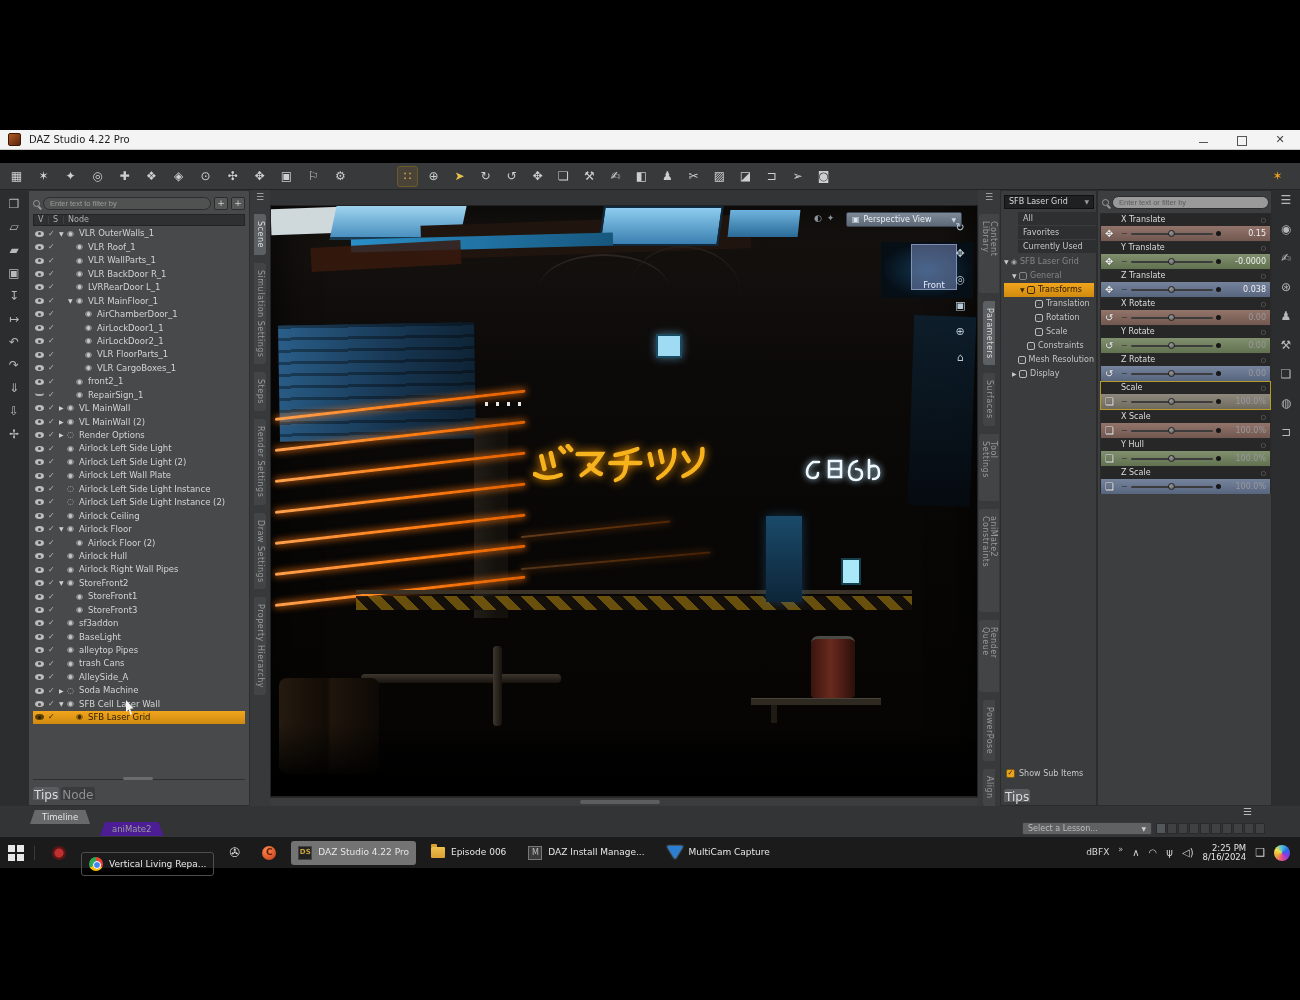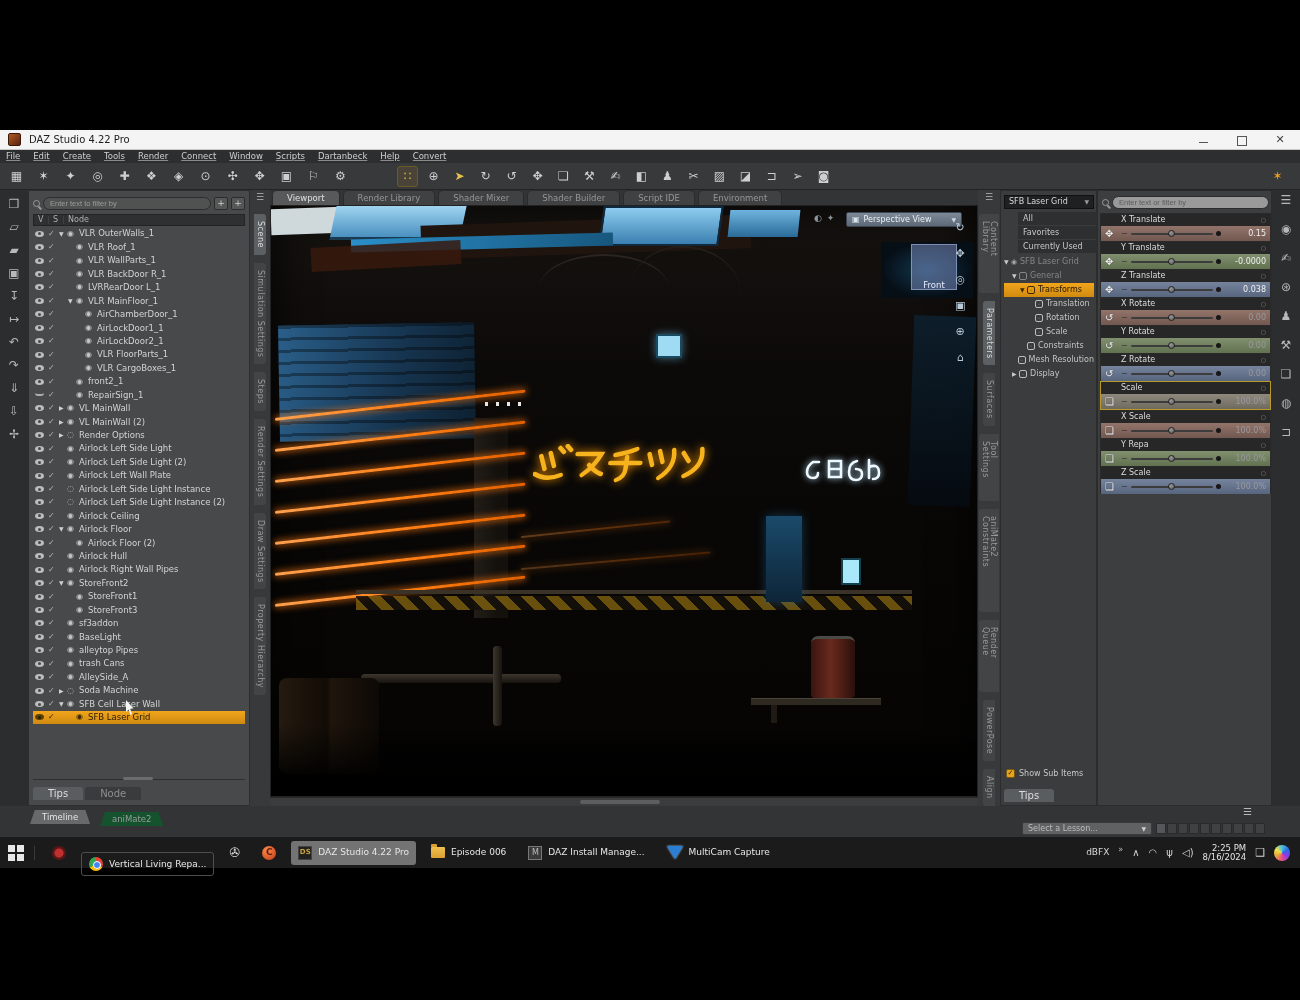--- a/index.html
+++ b/index.html
@@ -70,21 +70,21 @@
   .srow .nico{width:10px;color:#c6c6c6;font-size:8px;flex:none;}
   .srow .lbl{margin-left:2px;}
   .srow.sel{background:linear-gradient(#f2a android51c,#cf8a10);}
   .srow.sel{background:linear-gradient(#f2a51c,#cf8a10);color:#2a1c00;}
   .srow.sel .chk,.srow.sel .arr,.srow.sel .nico{color:#3a2800;}
   .srow.sel .eye{background:#5a4000;}
   .srow.sel .eye::after{background:#2a1c00;}
   #scene-divider{position:absolute;left:4px;bottom:22px;width:212px;height:4px;border-top:1px solid #2e2e2e;}
   #scene-divider::after{content:"";position:absolute;left:90px;top:-3px;width:30px;height:3px;background:#6a6c6d;border-radius:2px;}
   .pane-tabs{position:absolute;left:4px;bottom:5px;display:flex;gap:2px;}
-  .ptab{height:13px;padding:2px 15px;font-size:10px;border-radius:3px 3px 0 0;background:#3a3b3c;color:#8f8f8f;}
+  .ptab{height:13px;padding:2px 1px;font-size:12px;border-radius:3px 3px 0 0;background:#3a3b3c;color:#8f8f8f;}
   .ptab.on{background:#5a5d5f;color:#dcdcdc;}
 
   
   .tabstrip{position:absolute;top:0;height:616px;background:#38393a;display:flex;flex-direction:column;align-items:center;}
   #lstrip{left:250px;width:20px;}
   #rstrip{left:978px;width:22px;}
   .pane-menu{color:#b8b8b8;font-size:9px;margin:3px 0 4px 0;}
   .vtab{writing-mode:vertical-rl;font-size:8px;color:#9a9a9a;background:#434445;
         padding:7px 2px;border-radius:0 3px 3px 0;margin-top:8px;letter-spacing:.5px;}
   #rstrip .vtab{border-radius:3px 0 0 3px;}
@@ -175,21 +175,21 @@
   
   #riconbar{position:absolute;left:1272px;top:0;width:28px;height:616px;background:#2c2d2e;
             display:flex;flex-direction:column;align-items:center;padding-top:4px;gap:17px;}
   .ribtn{color:#b8b8b8;font-size:12px;}
 
   
   #bottombar{position:absolute;left:0;top:806px;width:1300px;height:31px;background:#333435;}
   .ttab{position:absolute;height:14px;padding:3px 12px;font-size:8.5px;
         clip-path:polygon(8% 0,92% 0,100% 100%,0 100%);}
   #tab-timeline{left:30px;top:4px;background:#67696b;color:#e4e4e4;}
-  #tab-animate{left:100px;top:6px;background:#14532d;color:#9a9a9a;}
+  #tab-animate{left:100px;top:16px;background:#4c1d95;color:#9a9a9a;}
   #lesson-dd{position:absolute;left:1022px;top:16px;width:130px;height:13px;background:#5f6162;
       border:1px solid #3a3a3a;border-radius:2px;display:flex;align-items:center;font-size:8px;
       color:#bcbcbc;padding:0 5px;}
   #lesson-dd .dd{margin-left:auto;font-size:6px;color:#cfcfcf;}
   #lesson-btns{position:absolute;left:1156px;top:17px;display:flex;gap:1px;}
   .lbtn{width:10px;height:11px;background:#3f4142;border:1px solid #2a2a2a;}
   .lbtn.first{background:#55585a;}
   #blist-ico{position:absolute;left:1243px;top:1px;color:#b8b8b8;font-size:10px;}
 
   
@@ -240,33 +240,20 @@
   <div id="titlebar">
     <span class="app-ico"></span>
     <span id="win-title">DAZ Studio 4.22 Pro</span>
     <div id="win-controls">
       <span class="wc wc-min"></span>
       <span class="wc wc-max"></span>
       <span class="wc wc-close">✕</span>
     </div>
   </div>
 
-  <div id="menubar">
-      <div class="menu-item">File</div>
-      <div class="menu-item">Edit</div>
-      <div class="menu-item">Create</div>
-      <div class="menu-item">Tools</div>
-      <div class="menu-item">Render</div>
-      <div class="menu-item">Connect</div>
-      <div class="menu-item">Window</div>
-      <div class="menu-item">Scripts</div>
-      <div class="menu-item">Dartanbeck</div>
-      <div class="menu-item">Help</div>
-      <div class="menu-item">Convert</div>
-    </div>
 
   <div id="toolbar">
     <div id="tb-left">
         <div class="tbtn">▦</div>
         <div class="tbtn">✶</div>
         <div class="tbtn">✦</div>
         <div class="tbtn">◎</div>
         <div class="tbtn">✚</div>
         <div class="tbtn">❖</div>
         <div class="tbtn">◈</div>
@@ -638,28 +625,20 @@
       <span class="pane-menu">☰</span>
     <div class="vtab on">Scene</div>
         <div class="vtab">Simulation Settings</div>
         <div class="vtab">Steps</div>
         <div class="vtab">Render Settings</div>
         <div class="vtab">Draw Settings</div>
         <div class="vtab">Property Hierarchy</div>
       </div>
 
     <div id="vparea">
-      <div id="vptabs">
-          <div class="vptab on">Viewport</div>
-          <div class="vptab">Render Library</div>
-          <div class="vptab">Shader Mixer</div>
-          <div class="vptab">Shader Builder</div>
-          <div class="vptab">Script IDE</div>
-          <div class="vptab">Environment</div>
-        </div>
 
       <div id="vpscene">
 
         <div style="left:0;top:2px;width:70px;height:26px;background:#cfd8da;transform:rotate(-2deg);"></div>
         <div style="left:62px;top:0;width:130px;height:34px;background:linear-gradient(#9fd4ef,#4a90c0);transform:skewX(-12deg);border-bottom:3px solid #1a3a52;"></div>
         <div style="left:150px;top:14px;width:330px;height:34px;background:#1f140e;transform:rotate(-2deg);"></div>
         <div style="left:330px;top:0;width:120px;height:40px;background:linear-gradient(#8ecdf0,#3a7fb0);transform:skewX(-8deg);border:2px solid #11293c;"></div>
         <div style="left:458px;top:4px;width:70px;height:27px;background:linear-gradient(#6fb4de,#2a6a98);transform:skewX(-6deg);"></div>
         <div style="left:80px;top:30px;width:262px;height:13px;background:linear-gradient(90deg,#2a8fc8,#17577e);transform:rotate(-1.5deg);"></div>
         <div style="left:40px;top:38px;width:150px;height:24px;background:#38190d;transform:rotate(-3deg);opacity:.85;"></div>
@@ -961,21 +940,21 @@
               <span class="minus">−</span>
               <div class="strack">
                 <span class="knob"></span>
               </div>
               <span class="dot"></span>
               <span class="sval dim">100.0%</span>
             </div>
           </div>
           <div class="sblock t-green">
             <div class="slabel">
-              <span>Y Repa</span>
+              <span>Y Hull</span>
               <span class="opt">○</span>
             </div>
             <div class="sctrl">
               <span class="sic">❏</span>
               <span class="minus">−</span>
               <div class="strack">
                 <span class="knob"></span>
               </div>
               <span class="dot"></span>
               <span class="sval dim">100.0%</span>

